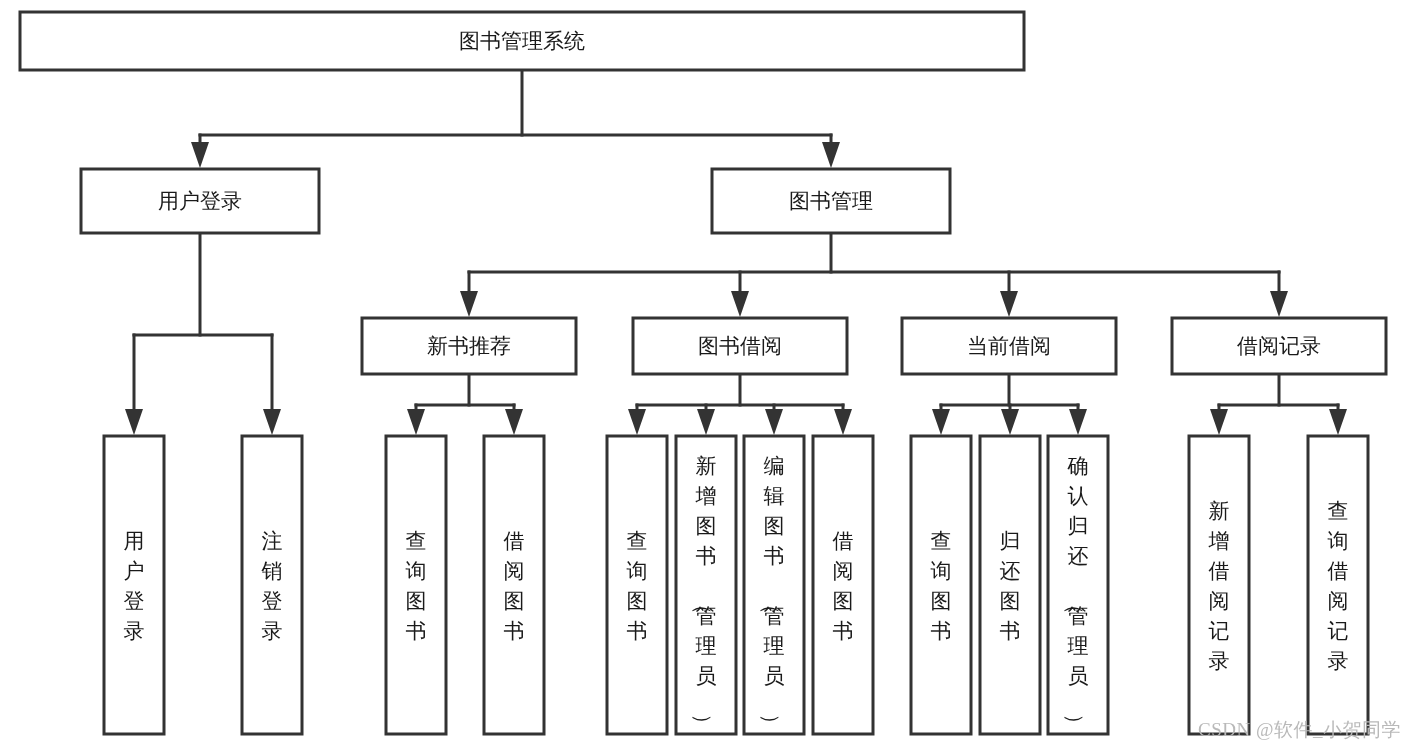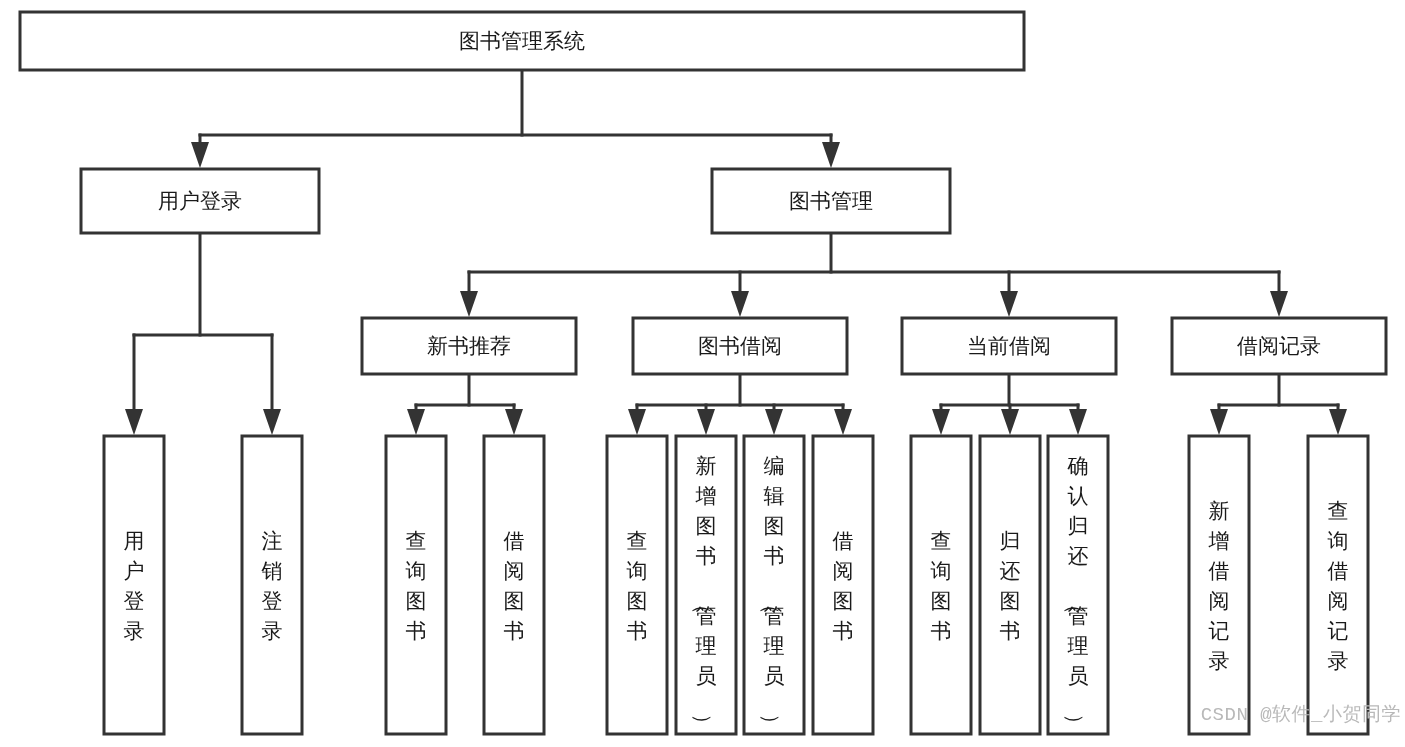--- a/index.html
+++ b/index.html
@@ -52,22 +52,22 @@
   }
   .node-label-v {
     font-family: "DejaVu Sans", "Liberation Sans", sans-serif;
     font-size: 21px;
     fill: #1a1a1a;
     text-anchor: middle;
   }
   .watermark {
     position: absolute;
     right: 4px;
-    bottom: 20px;
-    font-family: Liberation Mono, monospace;
+    bottom: 4px;
+    font-family: Liberation Serif, serif;
     font-size: 19px;
     color: #b9b9b9;
     letter-spacing: 0.5px;
     white-space: nowrap;
     pointer-events: none;
   }
 </style>
 </head>
 <body>
 

